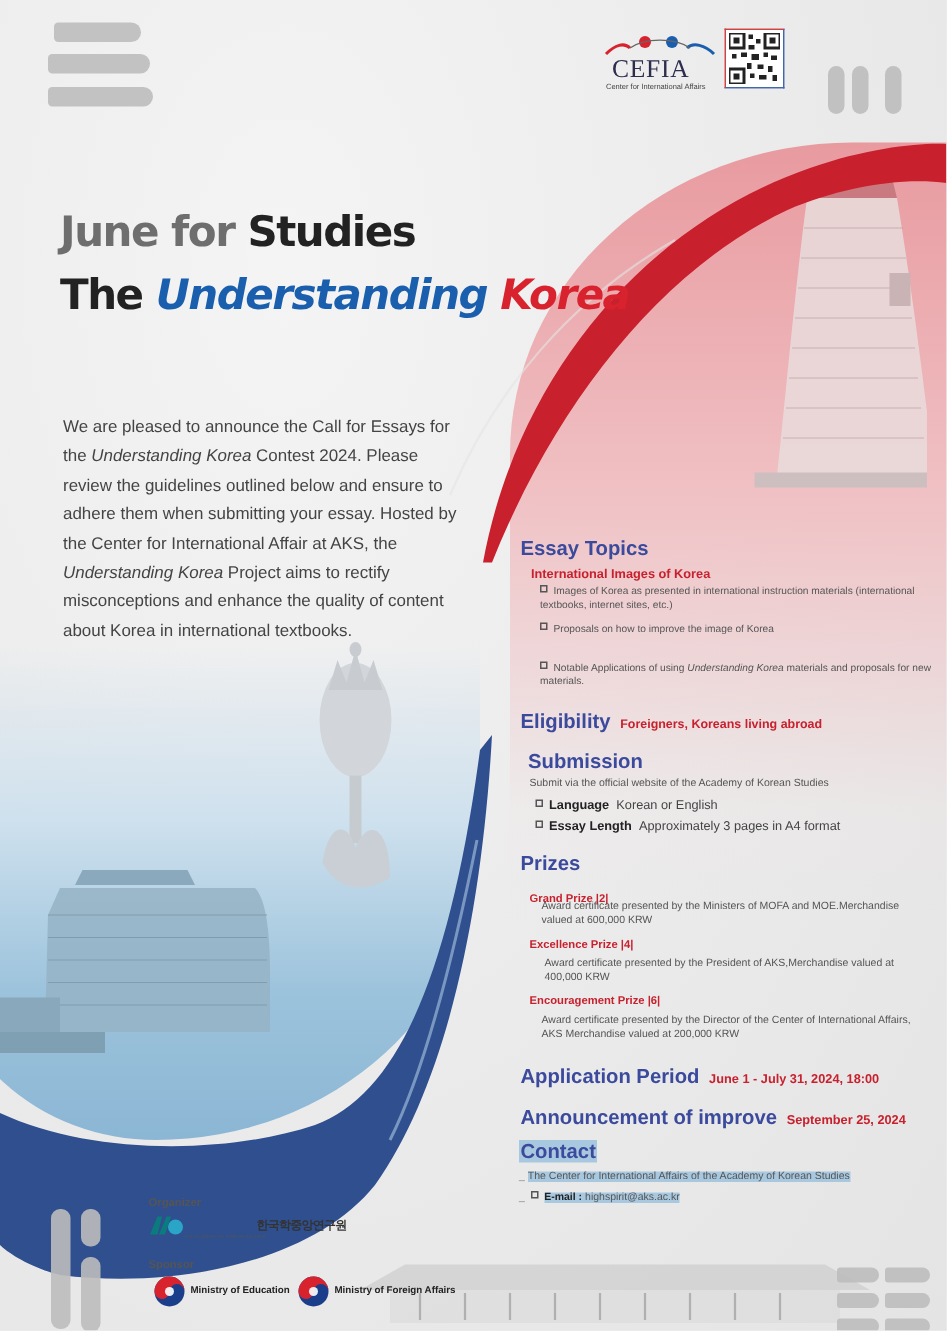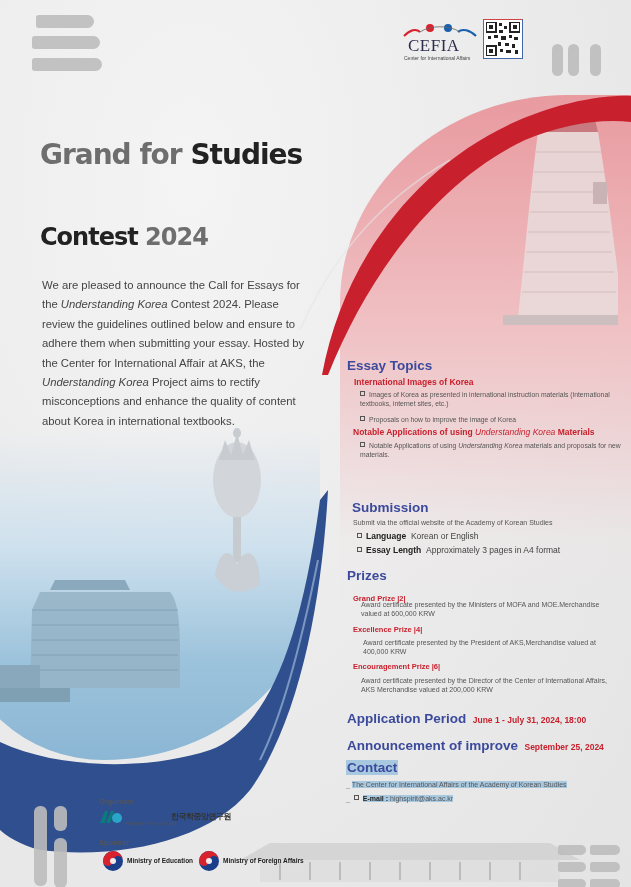--- a/index.html
+++ b/index.html
@@ -217,43 +217,44 @@
           <rect x="19" y="21" width="4" height="3"></rect>
         <rect x="26" y="22" width="3" height="4"></rect>
           <rect x="14" y="27" width="3" height="3"></rect>
         <rect x="20" y="28" width="5" height="3"></rect>
           <rect x="29" y="28" width="3" height="4"></rect>
       </g>
     </svg>
   </div>
 
   <div class="title-line t1">
-    <span class="grey">Grand for </span><span class="dark">Studies</span>
-  </div>
-  <div class="title-line t3">
-    <span>Contest </span><span class="grey">2024</span>
+    <span class="grey">June for </span><span class="dark">Studies</span>
+  </div>
+  <div class="title-line t2">
+    <span>The </span><span class="blue">Understanding</span><span class="red"> Korea</span>
   </div>
 
   <p class="intro"><span>We are pleased to announce the Call for Essays for the </span><em>Understanding Korea</em><span> Contest 2024. Please review the guidelines outlined below and ensure to adhere them when submitting your essay. Hosted by the Center for International Affair at AKS, the </span><em>Understanding Korea</em><span> Project aims to rectify misconceptions and enhance the quality of content about Korea in international textbooks.</span></p>
 
   <div class="abs h-sec" style="left:347px;top:358px;">Essay Topics</div>
   <div class="abs sub-red" style="left:354px;top:377px;">International Images of Korea</div>
   <div class="abs body-sm" style="left:360px;top:390px;width:262px;">
     <span class="bullet"></span><span>Images of Korea as presented in international instruction materials (international textbooks, internet sites, etc.)</span>
   </div>
   <div class="abs body-sm" style="left:360px;top:415px;width:262px;">
     <span class="bullet"></span><span>Proposals on how to improve the image of Korea</span>
   </div>
-  <div class="abs sub-red" style="left:353px;top:427px;font-size:8.5px;">
-    <span>Notable Applications of using </span><em style="font-weight:normal;">Understanding Korea</em><span> Materials</span>
-  </div>
   <div class="abs body-sm" style="left:360px;top:441px;width:265px;">
     <span class="bullet"></span><span>Notable Applications of using </span><em>Understanding Korea</em><span> materials and proposals for new materials.</span>
   </div>
 
+  <div class="abs" style="left:347px;top:472px;white-space:nowrap;">
+    <span class="h-sec">Eligibility</span>
+    <span class="sub-red" style="font-size:8.3px;margin-left:2px;">Foreigners, Koreans living abroad</span>
+  </div>
 
   <div class="abs h-sec" style="left:352px;top:500px;">Submission</div>
   <div class="abs body-sm" style="left:353px;top:518px;font-size:7px;">Submit via the official website of the Academy of Korean Studies</div>
   <div class="abs" style="left:357px;top:531px;font-size:8.5px;color:#444;white-space:nowrap;">
     <span class="bullet"></span><b style="color:#222;">Language</b>&nbsp;&nbsp;<span>Korean or English</span>
   </div>
   <div class="abs" style="left:357px;top:545px;font-size:8.5px;color:#444;white-space:nowrap;">
     <span class="bullet"></span><b style="color:#222;">Essay Length</b>&nbsp;&nbsp;<span>Approximately 3 pages in A4 format</span>
   </div>
 

